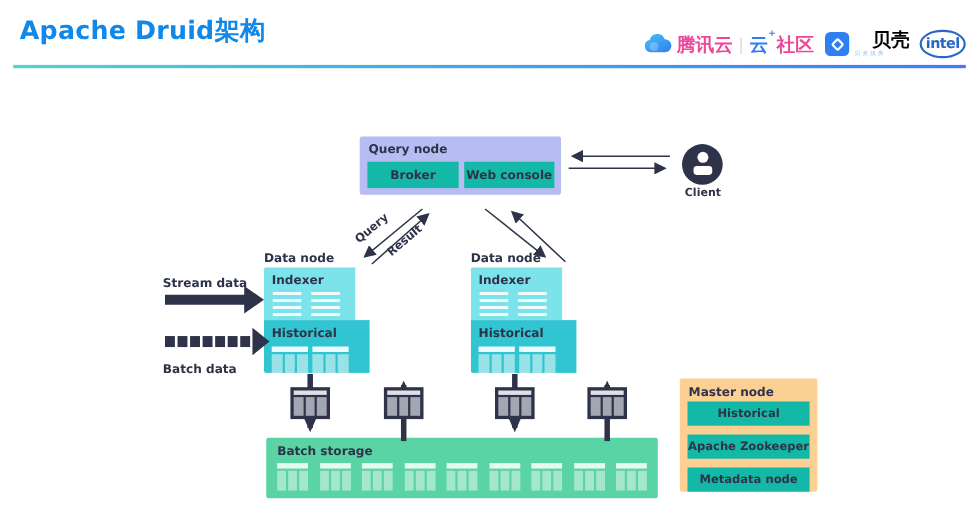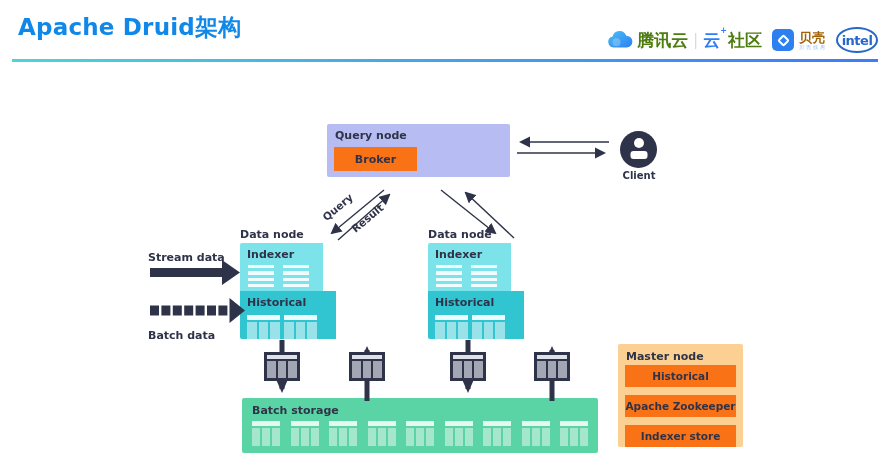--- a/index.html
+++ b/index.html
@@ -12,41 +12,41 @@
   
   .title {
     position:absolute; left:18px; top:12px; font-size:23px; font-weight:bold;
     color:#1088e9; letter-spacing:.2px; white-space:nowrap;
   }
   .rule {
     position:absolute; left:12px; top:59px; width:866px; height:3px;
     background:linear-gradient(90deg,#4fd4d4 0%,#45a8e6 45%,#3f7bf8 100%);
   }
   .logos { position:absolute; top:27px; right:13px; display:flex; align-items:center; height:26px; }
-  .logos .txt { font-size:17px; font-weight:600; color:#4d7c0f; white-space:nowrap; }
+  .logos .txt { font-size:17px; font-weight:600; color:#ec4899; white-space:nowrap; }
   .logos .sep { color:#b9bfcc; font-weight:300; font-size:15px; margin:0 5px; }
   .logos .cloudchar { color:#2f7df6; font-weight:bold; font-size:17px; position:relative; margin-right:1px;}
   .logos .cloudchar sup { font-size:8px; position:relative; top:-6px; }
   .beike-sq {
     width:22px; height:22px; border-radius:5px; background:#2e7ff0; margin:0 5px 0 10px;
     display:flex; align-items:center; justify-content:center;
   }
   .beike-sq i { display:block; width:9px; height:9px; border:2px solid #fff; transform:rotate(45deg); border-radius:2px; }
   .beike-txt { display:flex; flex-direction:column; line-height:1; align-items:flex-start; }
-  .beike-txt .main { font-size:13px; font-weight:bold; color:#a16207; }
+  .beike-txt .main { font-size:17px; font-weight:bold; color:#000000;margin-left:16px; }
   .beike-txt .sub { font-size:5px; color:#8db9f7; letter-spacing:2px; margin-top:1px; }
   .intel {
     margin-left:9px; width:42px; height:26px; border:2px solid #2767c8; border-radius:50%;
     display:flex; align-items:center; justify-content:center;
     font-size:13px; font-weight:bold; color:#2767c8; letter-spacing:-0.5px;
   }
   
   .nodelabel { position:absolute; font-size:11px; font-weight:bold; color:#2f3349; white-space:nowrap; }
   .whitebox {
-    position:absolute; background:#f97316; display:flex; align-items:center; justify-content:center;
+    position:absolute; background:#14b8a6; display:flex; align-items:center; justify-content:center;
     font-size:11px; font-weight:600; color:#2f3349; white-space:nowrap;
   }
   
   .qnode { position:absolute; left:327px; top:124px; width:183px; height:53px; background:#b7bcf2; border-radius:2px; }
   
   .client { position:absolute; left:620px; top:131px; width:37px; height:37px; border-radius:50%; background:#2f3349; }
   .client .head { position:absolute; left:50%; transform:translateX(-50%); top:7px; width:10px; height:10px; border-radius:50%; background:#fff; }
   .client .bodyp { position:absolute; left:50%; transform:translateX(-50%); top:20px; width:17px; height:8px; border-radius:3px; background:#fff; }
   .client-label { position:absolute; left:611px; top:170px; width:56px; text-align:center; font-size:10px; font-weight:600; }
   
@@ -153,20 +153,21 @@
 
     <line x1="282" y1="340" x2="282" y2="389" stroke="#2f3349" stroke-width="5" marker-end="url(#ahb)"></line>
     <line x1="367" y1="401" x2="367" y2="350" stroke="#2f3349" stroke-width="5" marker-end="url(#ahb)"></line>
     <line x1="468" y1="340" x2="468" y2="389" stroke="#2f3349" stroke-width="5" marker-end="url(#ahb)"></line>
     <line x1="552" y1="401" x2="552" y2="350" stroke="#2f3349" stroke-width="5" marker-end="url(#ahb)"></line>
   </svg>
 
   <div class="qnode">
     <div class="nodelabel" style="left:8px; top:5px;">Query node</div>
     <div class="whitebox" style="left:7px; top:23px; width:83px; height:24px;">Broker</div>
+    <div class="whitebox" style="left:95px; top:23px; width:82px; height:24px;">Web console</div>
   </div>
 
   <div class="client">
     <span class="head"></span>
       <span class="bodyp"></span>
   </div>
   <div class="client-label">Client</div>
 
   <div class="nodelabel" style="left:240px; top:228px;">Data node</div>
   <div class="dnode" style="left:240px;">
@@ -367,16 +368,16 @@
             <span></span>
           </div>
         </div>
     </div>
   </div>
 
   <div class="master">
     <div class="nodelabel" style="left:8px; top:6px;">Master node</div>
     <div class="whitebox" style="top:21px;">Historical</div>
     <div class="whitebox" style="top:51px;">Apache Zookeeper</div>
-    <div class="whitebox" style="top:81px;">Indexer store</div>
+    <div class="whitebox" style="top:81px;">Metadata node</div>
   </div>
 
 </div>
 
 </body></html>

